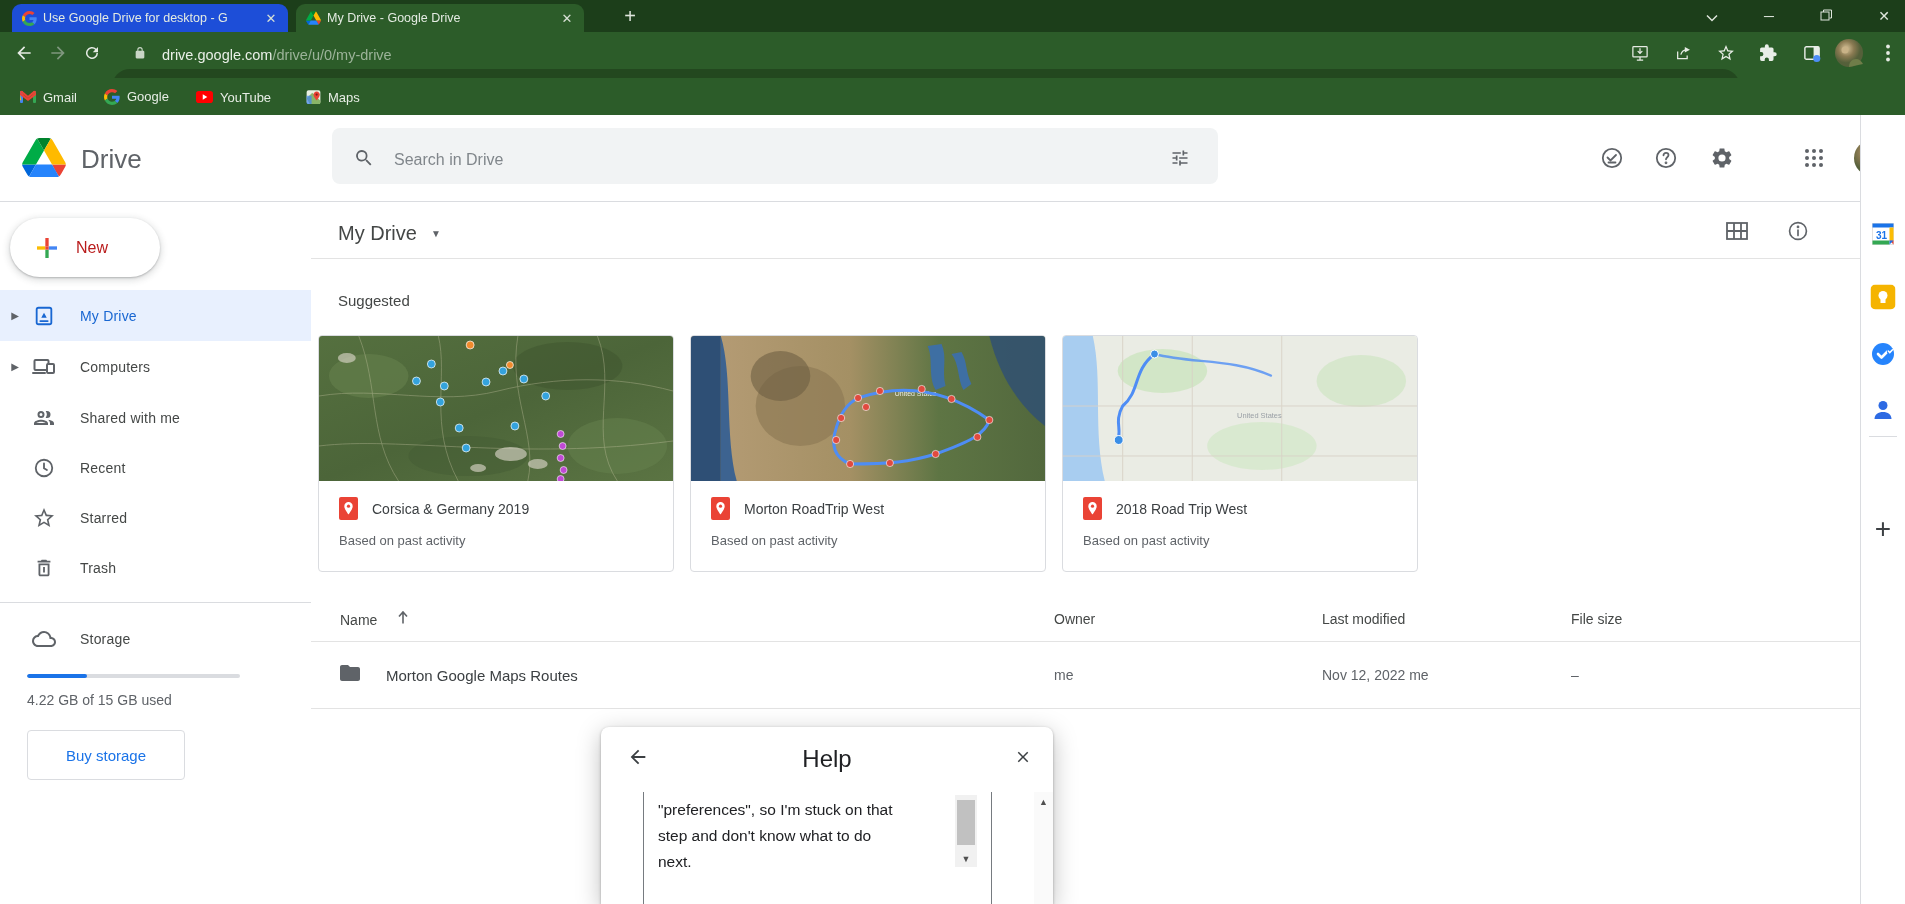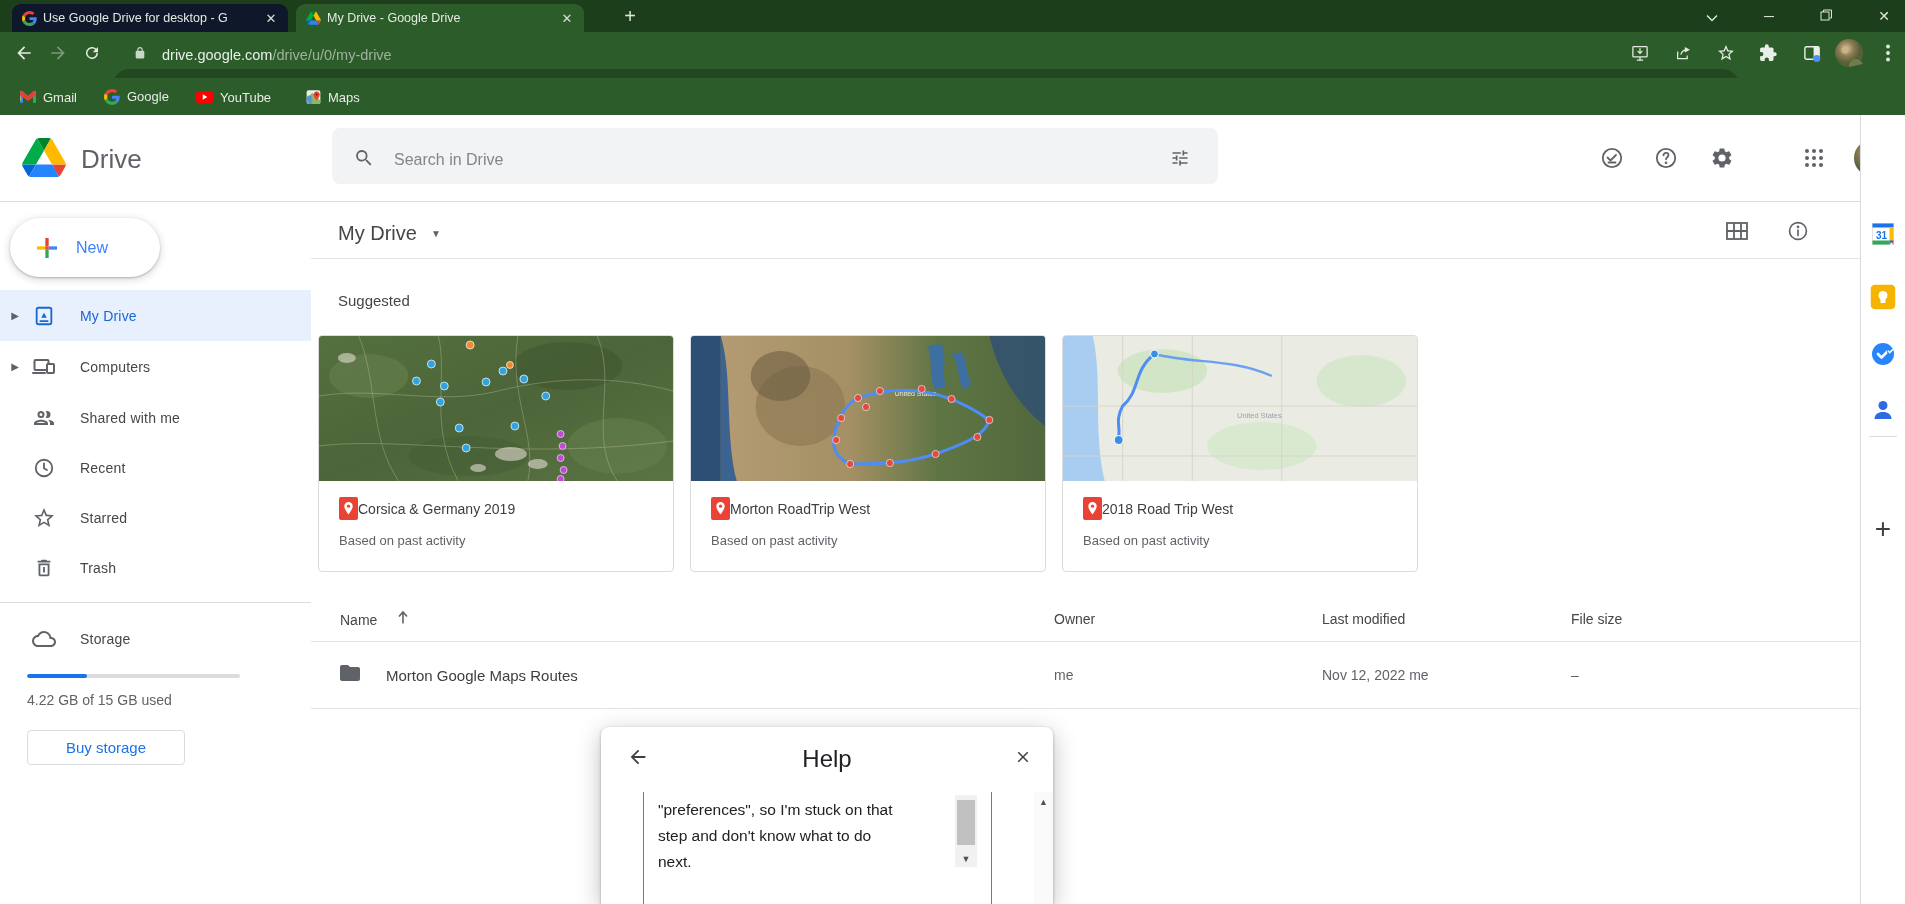--- a/index.html
+++ b/index.html
@@ -4,21 +4,21 @@
 <style>
   html,body{margin:0;padding:0;background:#fff;}
   *{box-sizing:border-box;font-family:"Liberation Sans","DejaVu Sans",sans-serif;}
   #screen{position:relative;width:1905px;height:904px;overflow:hidden;background:#fff;}
   .abs{position:absolute;}
   .ctr{transform:translate(-50%,-50%);}
 
   
   #tabstrip{left:0;top:0;width:1905px;height:32px;background:#1c3e1a;}
   .tab{top:4px;height:28px;border-radius:9px 9px 0 0;display:flex;align-items:center;padding:0 8px 0 10px;}
-  #tab1{left:12px;width:276px;background:#0f172a;}
+  #tab1{left:12px;width:276px;background:#1d4ed8;}
   #tab2{left:296px;width:288px;background:#2c5c29;}
   .tab .title{color:#e4ebe2;font-size:12.5px;white-space:nowrap;overflow:hidden;flex:1;margin:0 6px;}
   .tab .close{color:#d7e0d5;font-size:13px;width:18px;height:18px;display:flex;align-items:center;justify-content:center;border-radius:50%;}
   .winbtn{color:#dfe6dd;font-size:14px;top:15px;}
   #newtab{left:630px;top:16px;color:#dfe6dd;font-size:20px;font-weight:300;}
 
   #toolbar{left:0;top:32px;width:1905px;height:46px;background:#2c5c29;}
   #urlpill{left:112px;top:37px;width:1628px;height:36px;border-radius:18px;background:#23481f;}
   .navic{color:#e6ebe4;}
   .navic.dis{color:#7f977e;}
@@ -34,42 +34,42 @@
   #dlogo{left:22px;top:138px;}
   #dname{left:81px;top:159px;transform:translateY(-50%);font-size:26px;color:#5f6368;}
   #searchbar{left:332px;top:128px;width:886px;height:56px;background:#f1f3f4;border-radius:8px;}
   #searchinput{left:392px;top:160px;transform:translateY(-50%);border:none;background:transparent;outline:none;font-size:16px;color:#202124;width:700px;}
   #searchinput::placeholder{color:#80868b;}
   .hic{color:#5f6368;}
 
   
   #newbtn{left:10px;top:218px;width:150px;height:59px;background:#fff;border-radius:30px;
     box-shadow:0 1px 2px rgba(60,64,67,.3),0 2px 6px 2px rgba(60,64,67,.15);display:flex;align-items:center;}
-  #newbtn span.lbl{font-size:16px;color:#3b82f6;margin-left:14px;text-align:center;}
+  #newbtn span.lbl{font-size:16px;color:#b91c1c;margin-left:14px;text-align:center;}
   .navrow{left:0;width:311px;height:51px;display:flex;align-items:center;}
   .navrow.sel{background:#e8f0fe;}
   .navrow .arrow{width:30px;text-align:center;color:#5f6368;font-size:10px;}
   .navrow .nicon{width:24px;height:24px;margin-left:2px;display:flex;align-items:center;justify-content:center;}
   .navrow .nlabel{margin-left:24px;font-size:14px;color:#444746;font-weight:500;letter-spacing:.2px;}
   .navrow.sel .nlabel{color:#1967d2;}
   #sidediv{left:0;top:602px;width:311px;height:1px;background:#dadce0;}
   #storagebar{left:27px;top:674px;width:213px;height:4px;border-radius:2px;background:#dadce0;overflow:hidden;}
   #storagefill{height:100%;background:#1a73e8;border-radius:2px;}
   #storagetext{left:27px;top:700px;transform:translateY(-50%);font-size:14px;color:#5f6368;}
-  #buybtn{left:27px;top:730px;width:158px;height:35px;border:1px solid #dadce0;border-radius:4px;background:#fff;
+  #buybtn{left:27px;top:730px;width:158px;height:50px;border:1px solid #dadce0;border-radius:4px;background:#fff;
     display:flex;align-items:center;justify-content:center;font-size:15px;font-weight:500;color:#1a73e8;}
 
   
   #mdtitle{left:338px;top:233px;transform:translateY(-50%);font-size:20px;color:#444746;display:flex;align-items:center;gap:14px;}
   #mdtitle .caret{font-size:10px;color:#5f6368;}
   #contdiv{left:311px;top:258px;width:1549px;height:1px;background:#e3e3e3;}
   #suggested{left:338px;top:300px;transform:translateY(-50%);font-size:15px;color:#444746;}
   .card{top:335px;width:356px;height:237px;border:1px solid #dadce0;border-radius:4px;overflow:hidden;background:#fff;}
   .card .thumb{width:100%;height:145px;display:block;}
-  .card .crow{display:flex;align-items:center;margin:16px 0 0 20px;}
+  .card .crow{display:flex;align-items:center;margin:16px 0 0 20px;gap:14px;}
   .card .ctitle{font-size:14px;font-weight:500;color:#3c4043;}
   .card .csub{margin:13px 0 0 20px;font-size:13px;color:#5f6368;}
 
   .thcell{top:619px;transform:translateY(-50%);font-size:14px;font-weight:500;color:#444746;display:flex;align-items:center;gap:20px;}
   #thdiv{left:311px;top:641px;width:1549px;height:1px;background:#e3e3e3;}
   #rowdiv{left:311px;top:708px;width:1549px;height:1px;background:#e3e3e3;}
   .tdcell{top:675px;transform:translateY(-50%);font-size:14px;color:#5f6368;}
   #rowname{font-size:15px;font-weight:500;color:#3c4043;}
 
   

